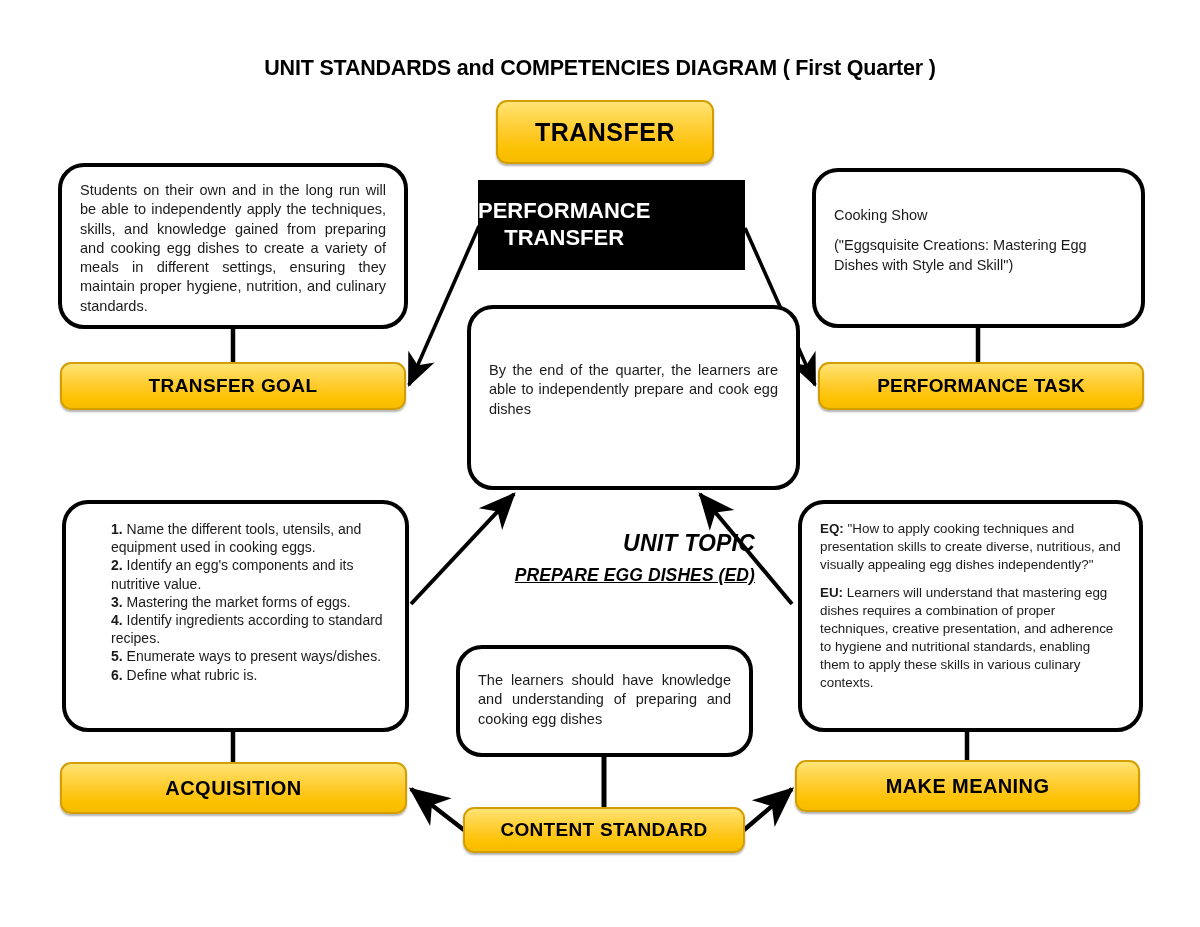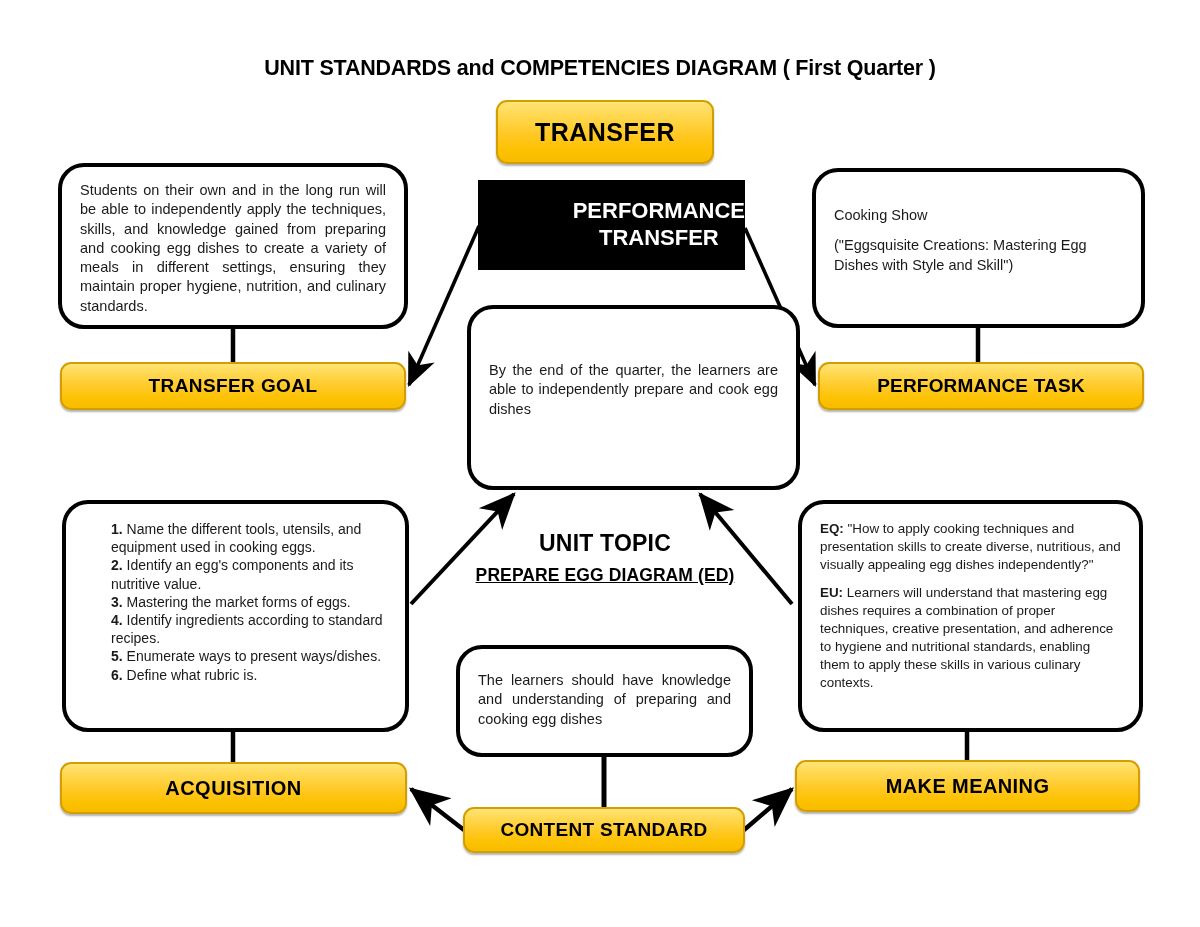--- a/index.html
+++ b/index.html
@@ -72,33 +72,34 @@
     color: #1a1a1a;
   }
 
   
   .blackbox {
     position: absolute;
     background: #000000;
     color: #ffffff;
     display: flex;
     align-items: center;
-    justify-content: flex-end;
+    justify-content: flex-start;
     text-align: center;
     font-weight: bold;
     font-size: 22px;
     line-height: 1.22;
     z-index: 7;
   }
 
   
   .unit-topic-wrap {
     position: absolute;
-    text-align: center;
+    text-align: right;
     z-index: 4;
+    font-style: italic;
   }
   .unit-topic-title {
     font-size: 23px;
     font-weight: bold;
     letter-spacing: 0.2px;
   }
   .unit-topic-sub {
     margin-top: 8px;
     font-size: 17.5px;
     font-weight: bold;
@@ -206,21 +207,21 @@
   <div class="pill" id="perf-task-btn">
     <span>PERFORMANCE TASK</span>
   </div>
 
   <div class="wbox" id="center-goal-box">
     <div class="inner just" style="padding-top:52px;">By the end of the quarter, the learners are able to independently prepare and cook egg dishes</div>
   </div>
 
   <div class="unit-topic-wrap" id="unit-topic">
     <div class="unit-topic-title">UNIT TOPIC</div>
-    <div class="unit-topic-sub">PREPARE EGG DIAGRAM (ED)</div>
+    <div class="unit-topic-sub">PREPARE EGG DISHES (ED)</div>
   </div>
 
   <div class="wbox" id="acq-text">
     <div class="inner" style="padding-top:16px;padding-left:30px;font-size:14px;line-height:1.30;margin-left:15px;">
       <div>
         <span class="num">1.</span>
         <span>Name the different tools, utensils, and equipment used in cooking eggs.</span>
       </div>
       <div>
         <span class="num">2.</span>

